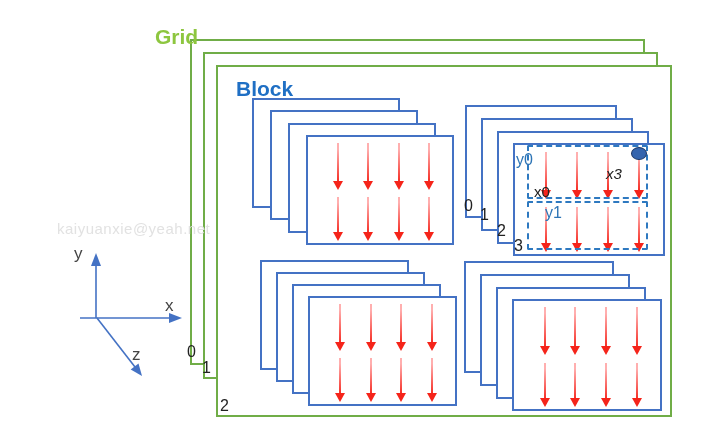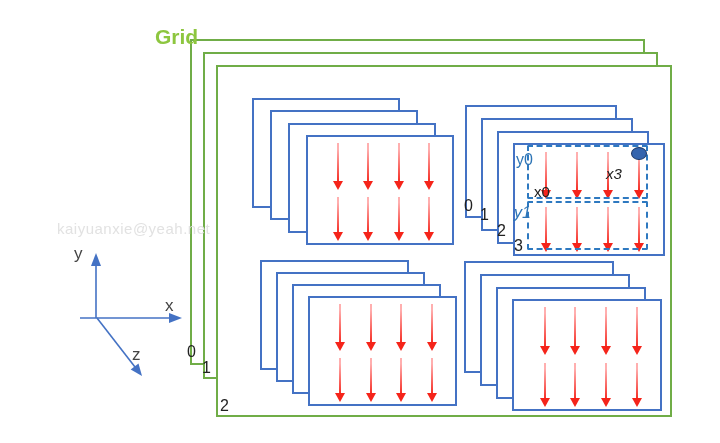--- a/index.html
+++ b/index.html
@@ -36,21 +36,21 @@
                  color:var(--thread-red,#f5241a);}
 
   
   .dash-box{position:absolute;border:2px dashed var(--dashed-line,#2E79C0);border-radius:2px;
             box-sizing:border-box;z-index:10;}
   #y0box{left:527px;top:145px;width:121px;height:54px;}
   #y1box{left:527px;top:201px;width:121px;height:49px;}
   .anno-blue{position:absolute;z-index:11;font-size:16px;color:var(--anno-blue,#2E75B6);}
   .anno-dark{position:absolute;z-index:11;font-size:15px;color:var(--ink,#222);}
   #y0lab{left:516px;top:151px;}
-  #y1lab{left:514px;top:204px;font-style:italic;}
+  #y1lab{left:545px;top:204px;}
   #x0lab{left:534px;top:165px;margin-top:18px;}
   #x3lab{left:606px;top:165px;font-style:italic;}
   .dot{position:absolute;left:631px;top:147px;width:16px;height:13px;border-radius:50%;z-index:11;
        background:var(--marker-fill,#3565AE);border:1.5px solid var(--marker-edge,#1F3864);box-sizing:border-box;}
 
   
   .num{position:absolute;z-index:13;font-size:16px;line-height:1.05;color:var(--ink,#222);}
   #gn0{left:187px;top:344px;} #gn1{left:202px;top:360px;} #gn2{left:220px;top:398px;}
   #bn0{left:464px;top:198px;} #bn1{left:480px;top:207px;} #bn2{left:497px;top:223px;} #bn3{left:514px;top:238px;}
 
@@ -64,20 +64,21 @@
 
 <div class="stage">
 
   <div class="g-rect" id="g1"></div>
   <div class="g-rect" id="g2"></div>
   <div class="g-rect" id="g3"></div>
 
   <div class="watermark">kaiyuanxie@yeah.net</div>
 
   <div class="grid-label">Grid</div>
+  <div class="block-label">Block</div>
 
   <div class="bgroup">
       <div class="b-rect" style="left: 252px; top: 98px; width: 148px; height: 110px; z-index: 5;"></div>
       <div class="b-rect" style="left: 270px; top: 110px; width: 148px; height: 110px; z-index: 6;"></div>
       <div class="b-rect" style="left: 288px; top: 123px; width: 148px; height: 110px; z-index: 7;"></div>
       <div class="b-rect" style="left: 306px; top: 135px; width: 148px; height: 110px; z-index: 8;">
         <div class="arrow" style="left: 21%; top: 6%; height: 44%;">
           <i class="shaft"></i>
           <i class="head"></i>
         </div>

